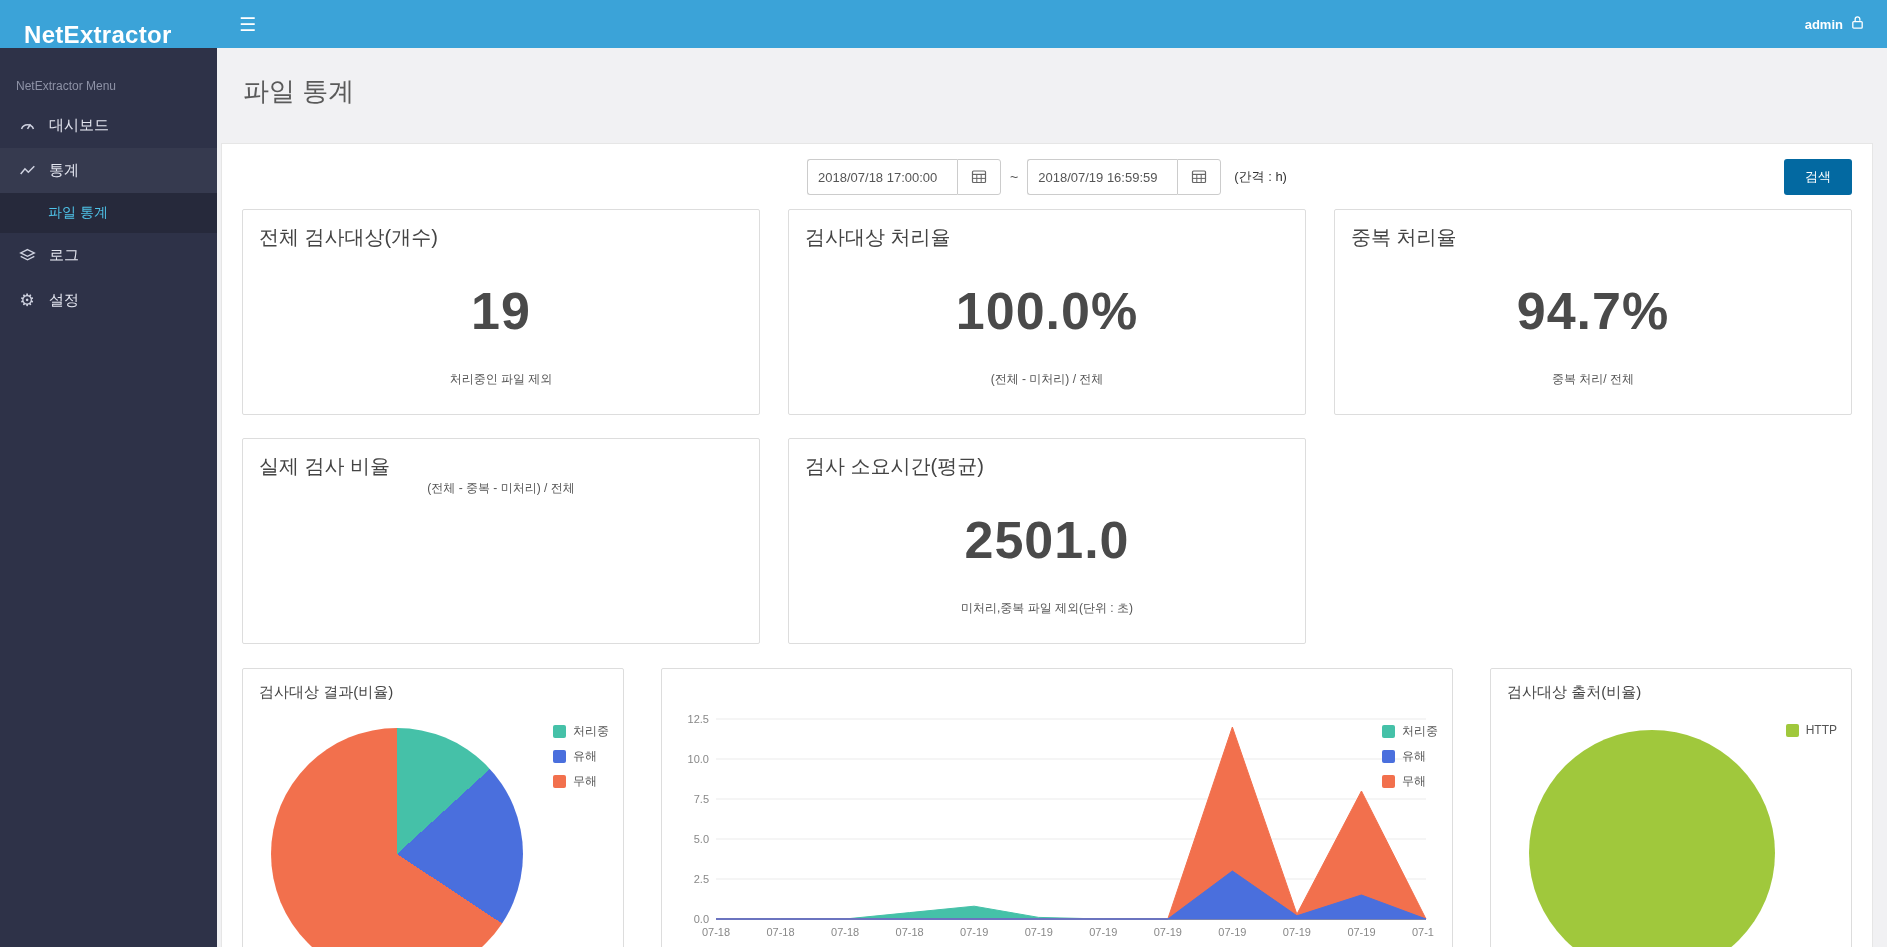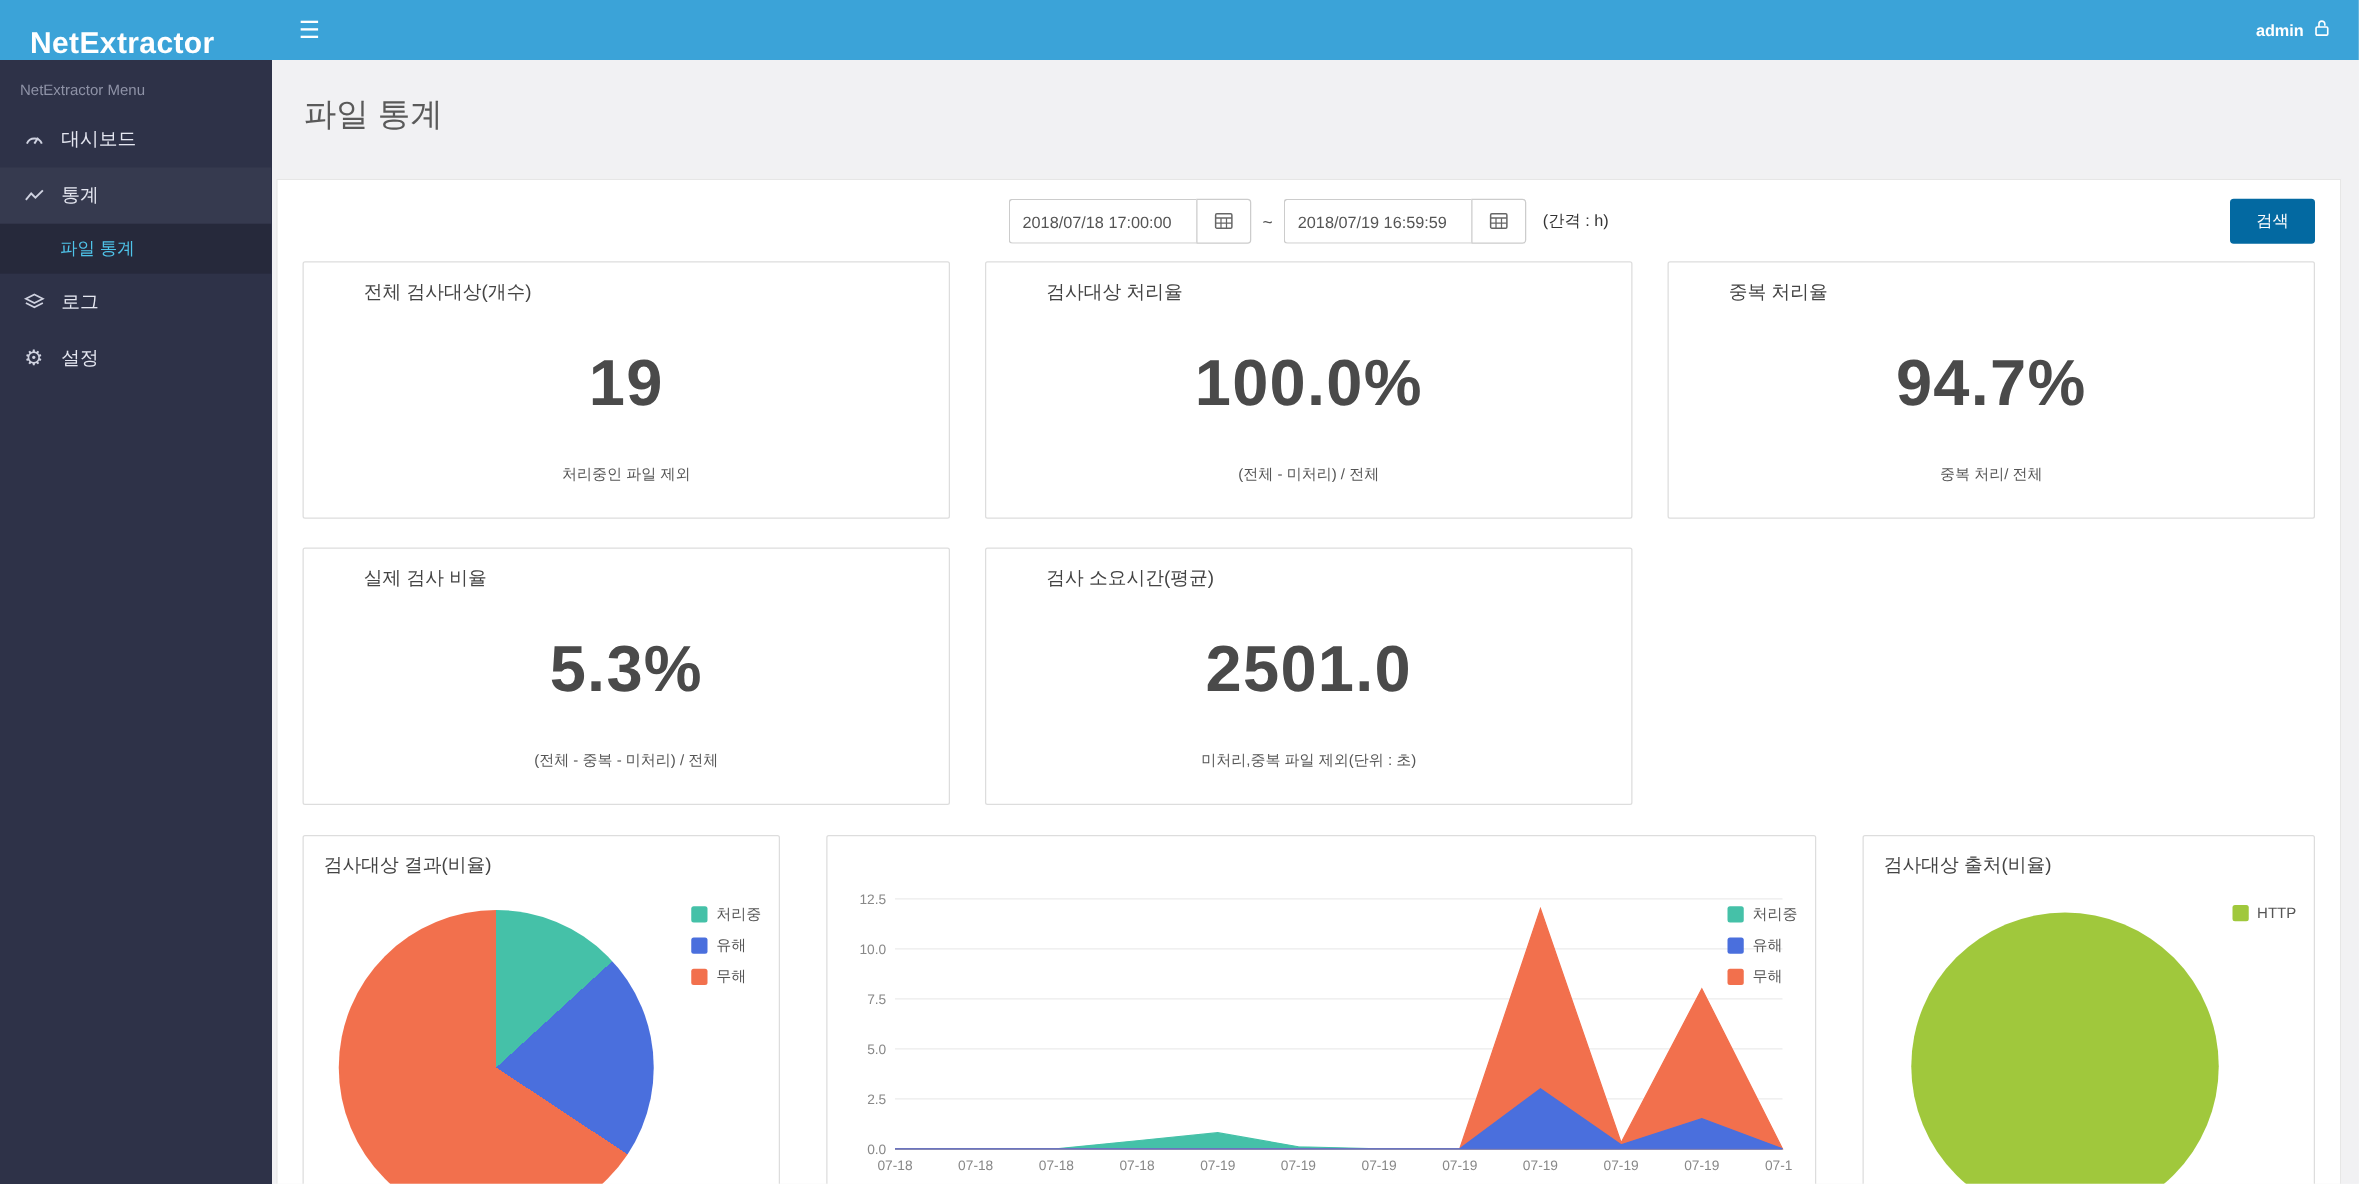--- a/index.html
+++ b/index.html
@@ -10,21 +10,21 @@
   .navbar { position:fixed; top:0; left:0; right:0; height:48px; background:#3ba3d8;
     display:flex; align-items:stretch; z-index:20; }
   .brand { width:217px; color:#fff; font-size:24px; font-weight:bold;
     display:flex; align-items:center; padding-left:24px; letter-spacing:.3px;margin-top:21px; }
   .hamburger { color:#fff; font-size:19px; padding:0 22px; display:flex; align-items:center; cursor:pointer; }
   .nav-right { margin-left:auto; display:flex; align-items:center; gap:7px;
     padding-right:22px; color:#fff; font-size:13px; font-weight:bold; }
 
   
   .sidebar { position:fixed; top:48px; left:0; bottom:0; width:217px; background:#2e3248; z-index:15; }
-  .menu-label { color:#8e92a6; font-size:12px; padding:17px 16px 10px; }
+  .menu-label { color:#8e92a6; font-size:12px; padding:31px 16px 10px; }
   .menu-item { display:flex; align-items:center; gap:13px; padding:13px 18px;
     color:#e4e6f0; font-size:15px; cursor:pointer; }
   .menu-item .mi-icon { width:18px; height:18px; display:flex; align-items:center; justify-content:center; color:#cfd2e0; }
   .menu-item .mi-icon svg { width:17px; height:17px; }
   .menu-item.active-parent { background:rgba(255,255,255,0.04); }
   .submenu { background:rgba(0,0,0,0.17); }
   .submenu-item { padding:11px 16px 11px 48px; font-size:14px; color:#b6bace; cursor:pointer; }
   .submenu-item.active { color:#4fc4ea; }
   .gear-glyph { font-size:17px; line-height:1; }
 
@@ -46,21 +46,21 @@
     border-radius:0 3px 3px 0; display:flex; align-items:center; justify-content:center; cursor:pointer; }
   .tilde { color:#555; font-size:14px; }
   .interval { font-size:13px; color:#333; margin-left:4px; }
   .search-btn { position:absolute; right:0; top:0; height:36px; padding:0 21px;
     background:#0369a1; color:#fff; border:none; border-radius:3px; font-size:13px; cursor:pointer; }
 
   
   .stats-grid { display:grid; grid-template-columns:repeat(3,1fr); column-gap:28px; row-gap:23px; }
   .stat-card { border:1px solid #ddd; border-radius:2px; height:206px; padding:14px 16px;
     display:flex; flex-direction:column; background:#fff; }
-  .stat-title { font-size:15px; color:#444;margin-left:32px; }
+  .stat-title { font-size:20px; color:#444; }
   .stat-value { flex:1; display:flex; align-items:center; justify-content:center;
     font-size:52px; font-weight:600; color:#4a4a4a; letter-spacing:1px; }
   .stat-sub { text-align:center; font-size:12px; color:#555; padding-bottom:12px; }
 
   
   .charts-row { display:flex; justify-content:space-between; margin-top:24px; }
   .chart-panel { border:1px solid #ddd; border-radius:2px; background:#fff;
     padding:14px 16px; position:relative; height:340px; }
   .chart-panel.pie-left { width:382px; }
   .chart-panel.area-mid { width:792px; }
@@ -191,21 +191,20 @@
         <div class="stat-value">100.0%</div>
         <div class="stat-sub">(전체 - 미처리) / 전체</div>
       </div>
       <div class="stat-card">
         <div class="stat-title">중복 처리율</div>
         <div class="stat-value">94.7%</div>
         <div class="stat-sub">중복 처리/ 전체</div>
       </div>
       <div class="stat-card">
         <div class="stat-title">실제 검사 비율</div>
-        <div class="stat-value">5.3%</div>
         <div class="stat-sub">(전체 - 중복 - 미처리) / 전체</div>
       </div>
       <div class="stat-card">
         <div class="stat-title">검사 소요시간(평균)</div>
         <div class="stat-value">2501.0</div>
         <div class="stat-sub">미처리,중복 파일 제외(단위 : 초)</div>
       </div>
     </div>
 
     <div class="charts-row">

